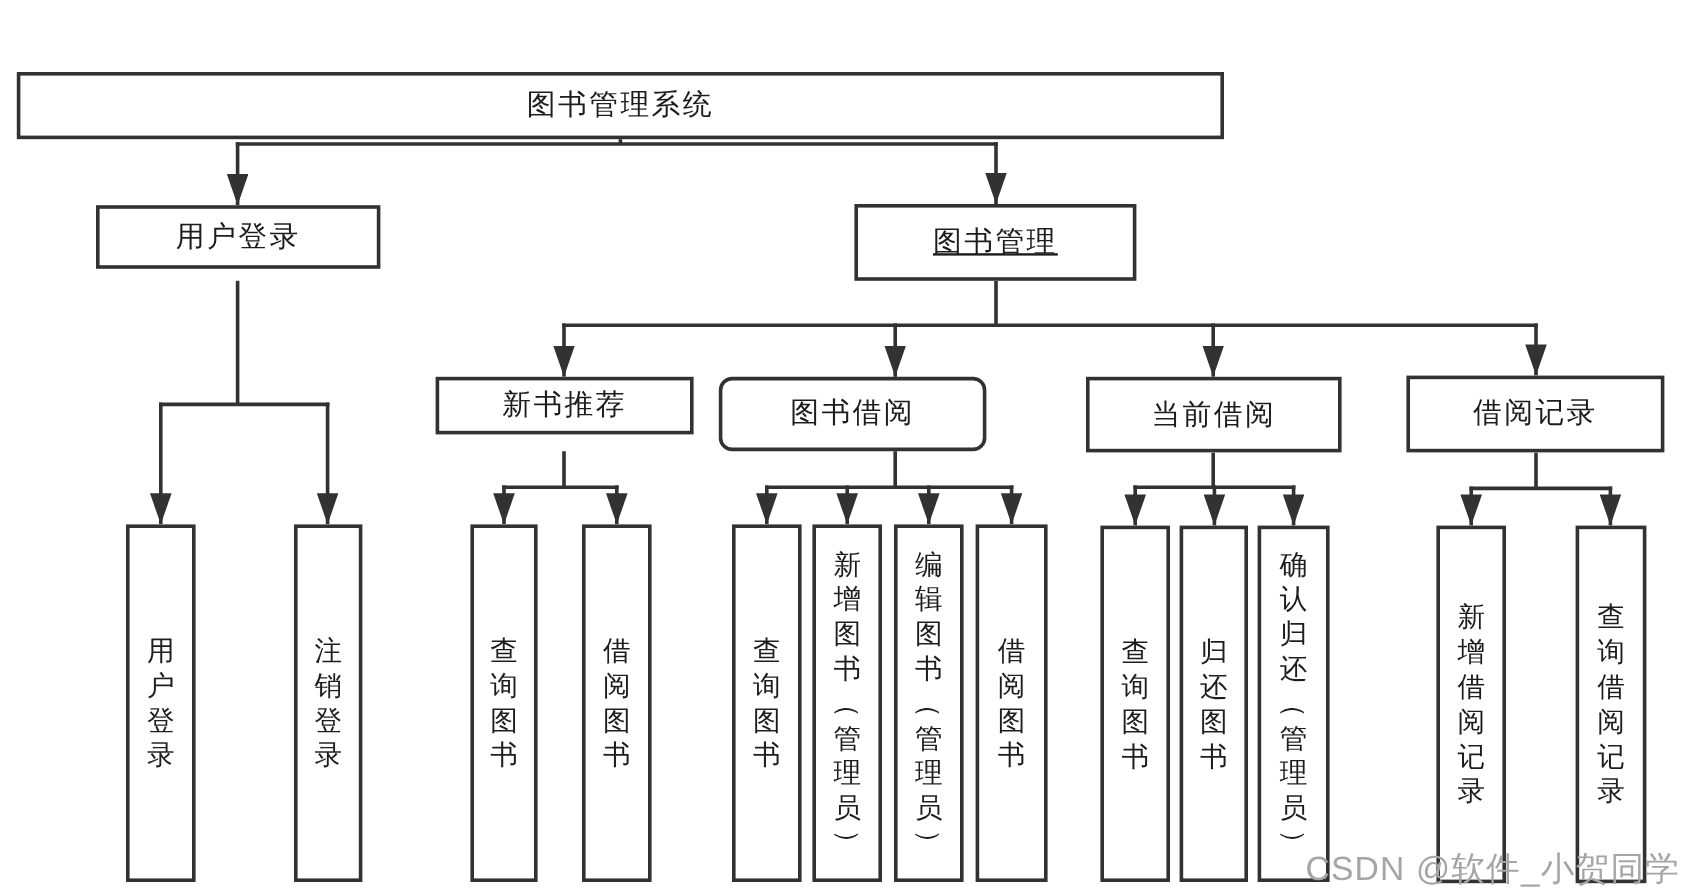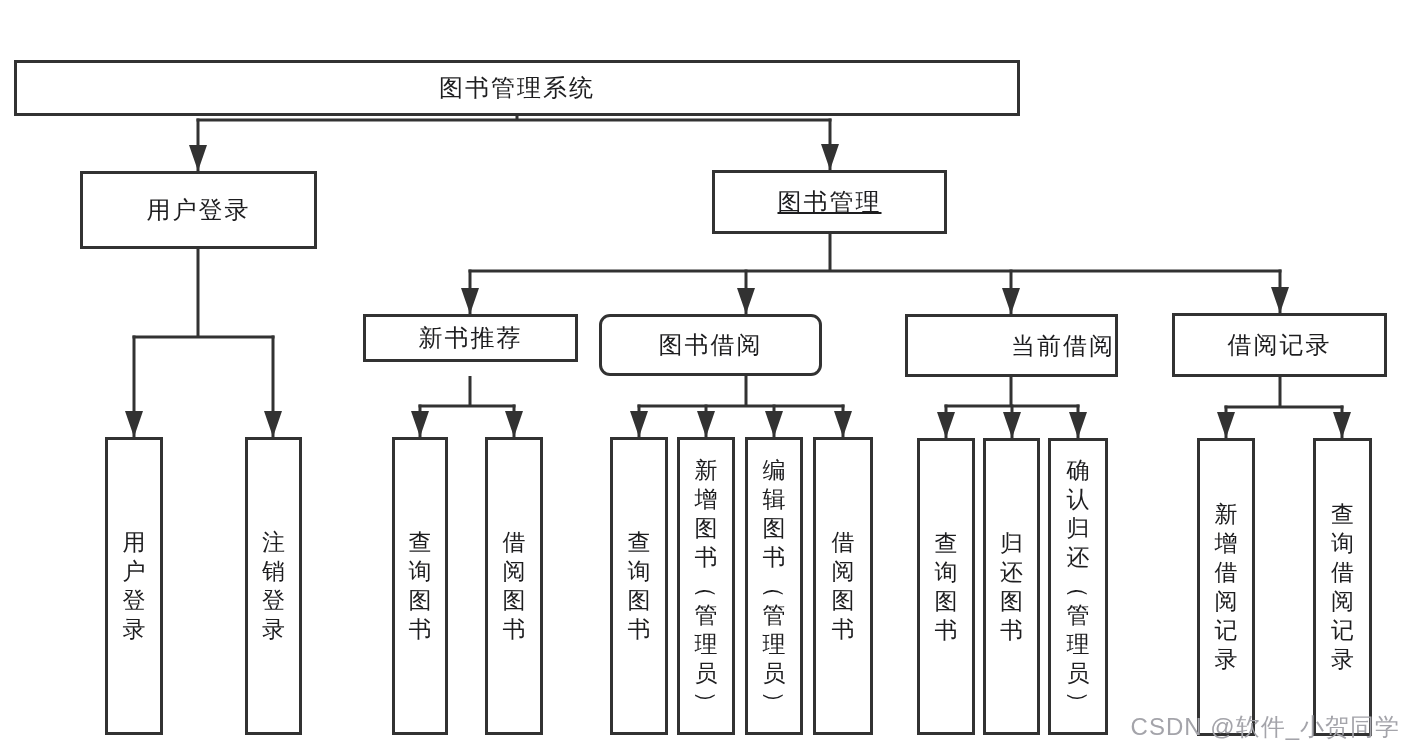--- a/index.html
+++ b/index.html
@@ -43,21 +43,21 @@
     height: 100%;
     font-size: 23px;
     line-height: 1;
   }
   .vtext span { display: block; line-height: 1; }
   .vtext span.rot { transform: rotate(90deg); }
   #watermark {
     position: absolute;
     right: 5px;
     bottom: 4px;
-    font-size: 24px;
+    font-size: 28px;
     color: #a4a4aa;
     letter-spacing: 1px;
     white-space: nowrap;
   }
 </style>
 </head>
 <body>
 
 <div id="canvas">
 
@@ -101,34 +101,34 @@
       <path d="M1280,377 L1280,407 M1224.5,407 L1343.5,407"></path>
       <line x1="1226" y1="405.5" x2="1226" y2="438" marker-end="url(#arw)"></line>
       <line x1="1342" y1="405.5" x2="1342" y2="438" marker-end="url(#arw)"></line>
     </g>
   </svg>
 
   <div class="node hnode" style="left:14px; top:12px; width:1006px; height:56px;margin-top:48px;">
     <span class="label">图书管理系统</span>
   </div>
 
-  <div class="node hnode" style="left:80px; top:171px; width:237px; height:78px;">
+  <div class="node hnode" style="left:80px; top:171px; width:237px; height:53px;">
     <span class="label">用户登录</span>
   </div>
   <div class="node hnode" style="left:712px; top:170px; width:235px; height:64px;text-decoration:underline;">
     <span class="label">图书管理</span>
   </div>
 
   <div class="node hnode" style="left:363px; top:314px; width:215px; height:48px;">
     <span class="label">新书推荐</span>
   </div>
   <div class="node hnode" style="left:599px; top:314px; width:223px; height:62px;border-radius:11px;">
     <span class="label">图书借阅</span>
   </div>
-  <div class="node hnode" style="left:905px; top:314px; width:213px; height:63px;justify-content:flex-end;">
+  <div class="node hnode" style="left:905px; top:314px; width:213px; height:63px;">
     <span class="label">当前借阅</span>
   </div>
   <div class="node hnode" style="left:1172px; top:313px; width:215px; height:64px;">
     <span class="label">借阅记录</span>
   </div>
 
   <div class="node vnode" style="left:105px; top:437px; width:58px; height:298px;">
     <div class="vtext">
         <span>用</span>
         <span>户</span>

